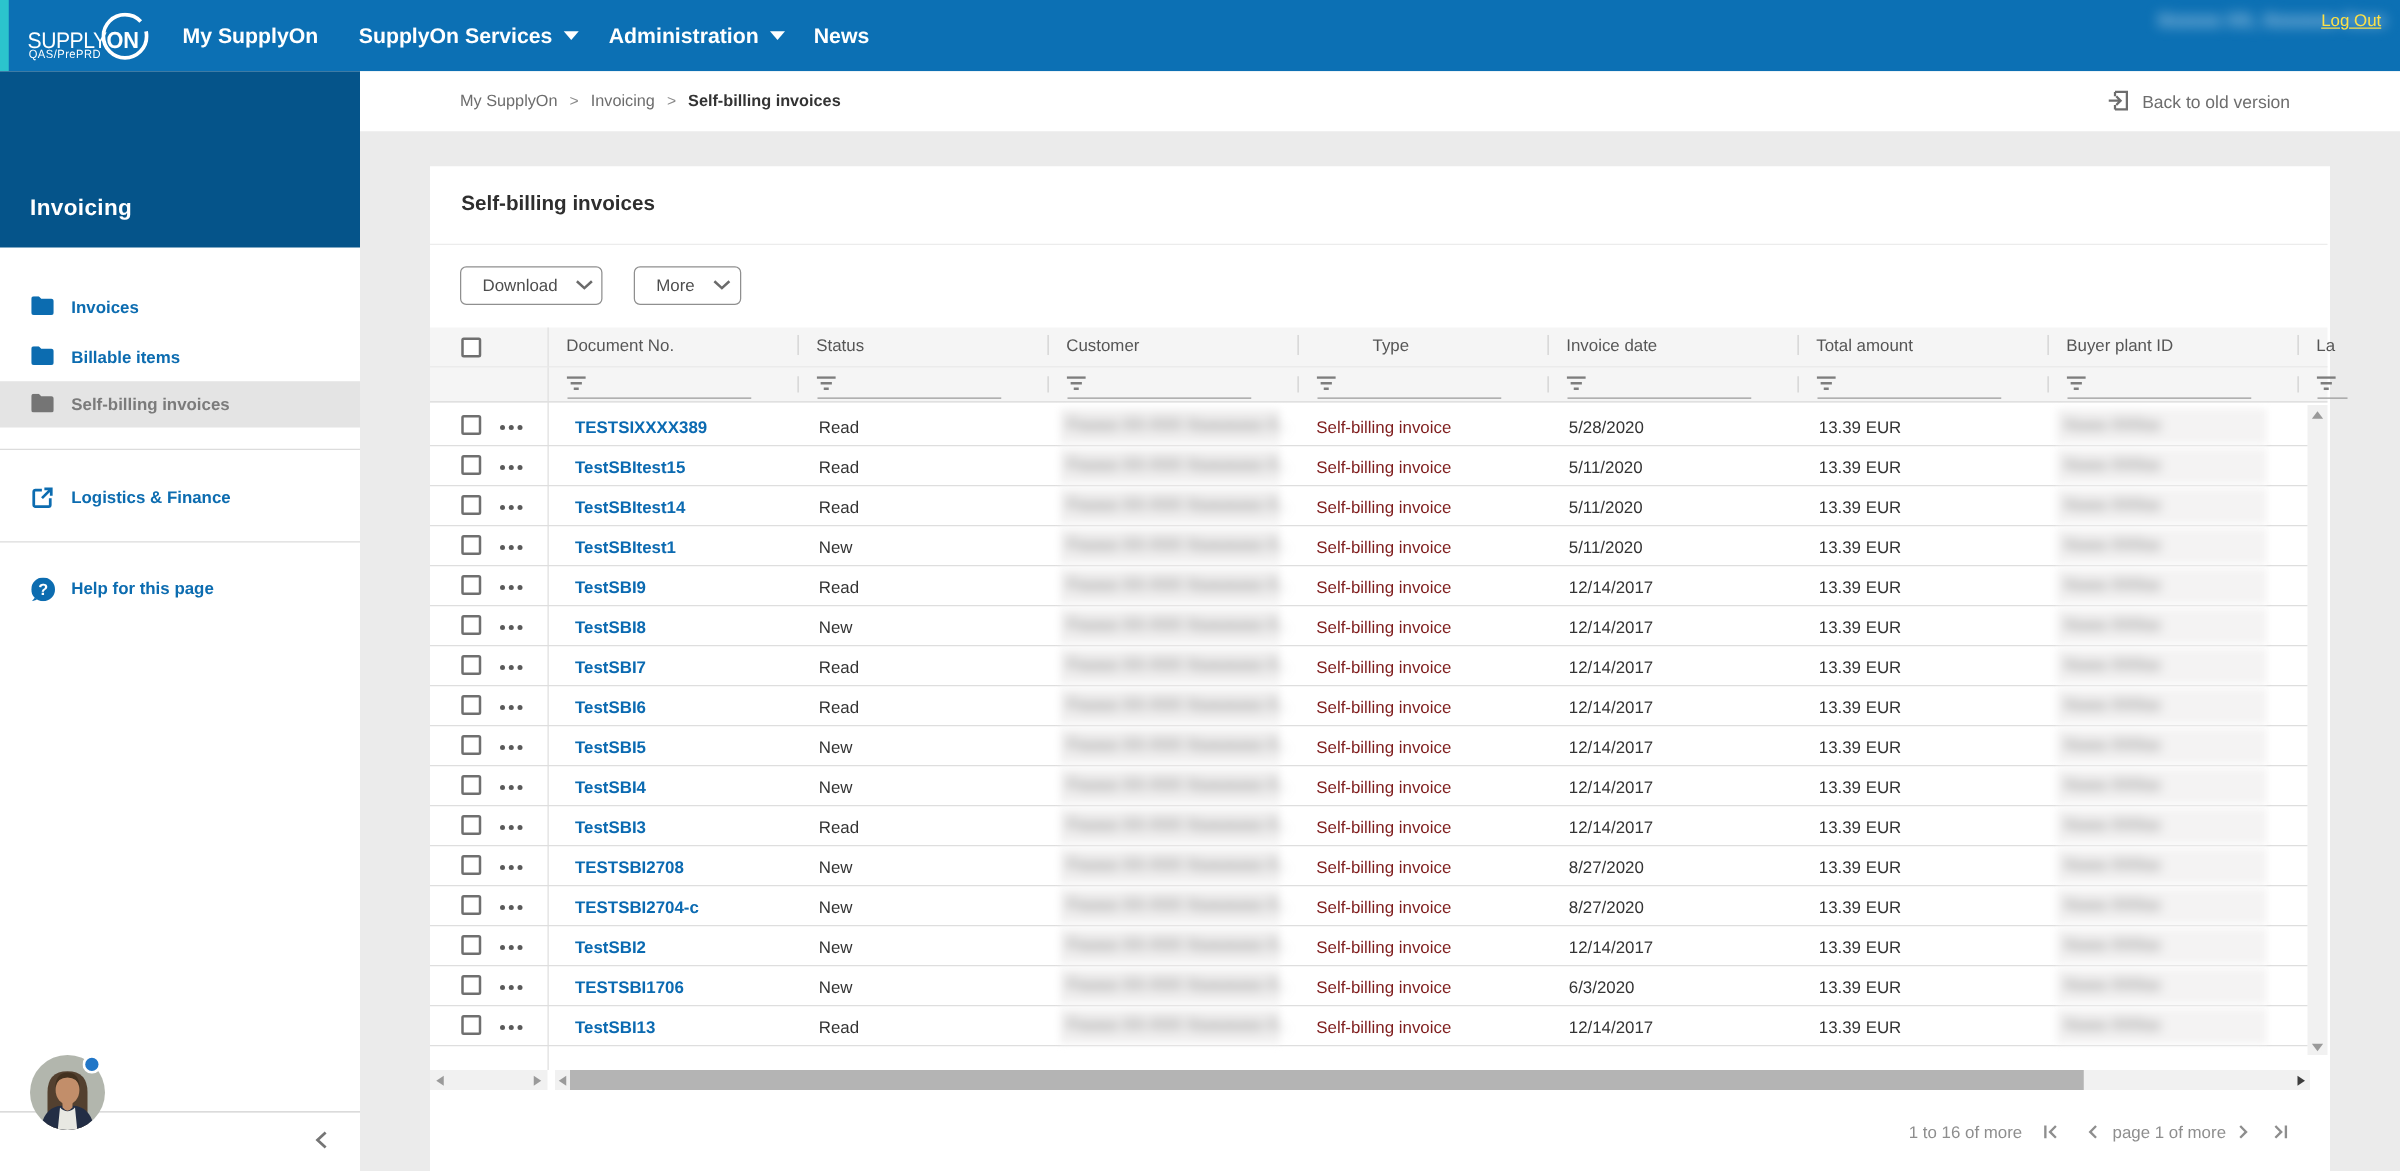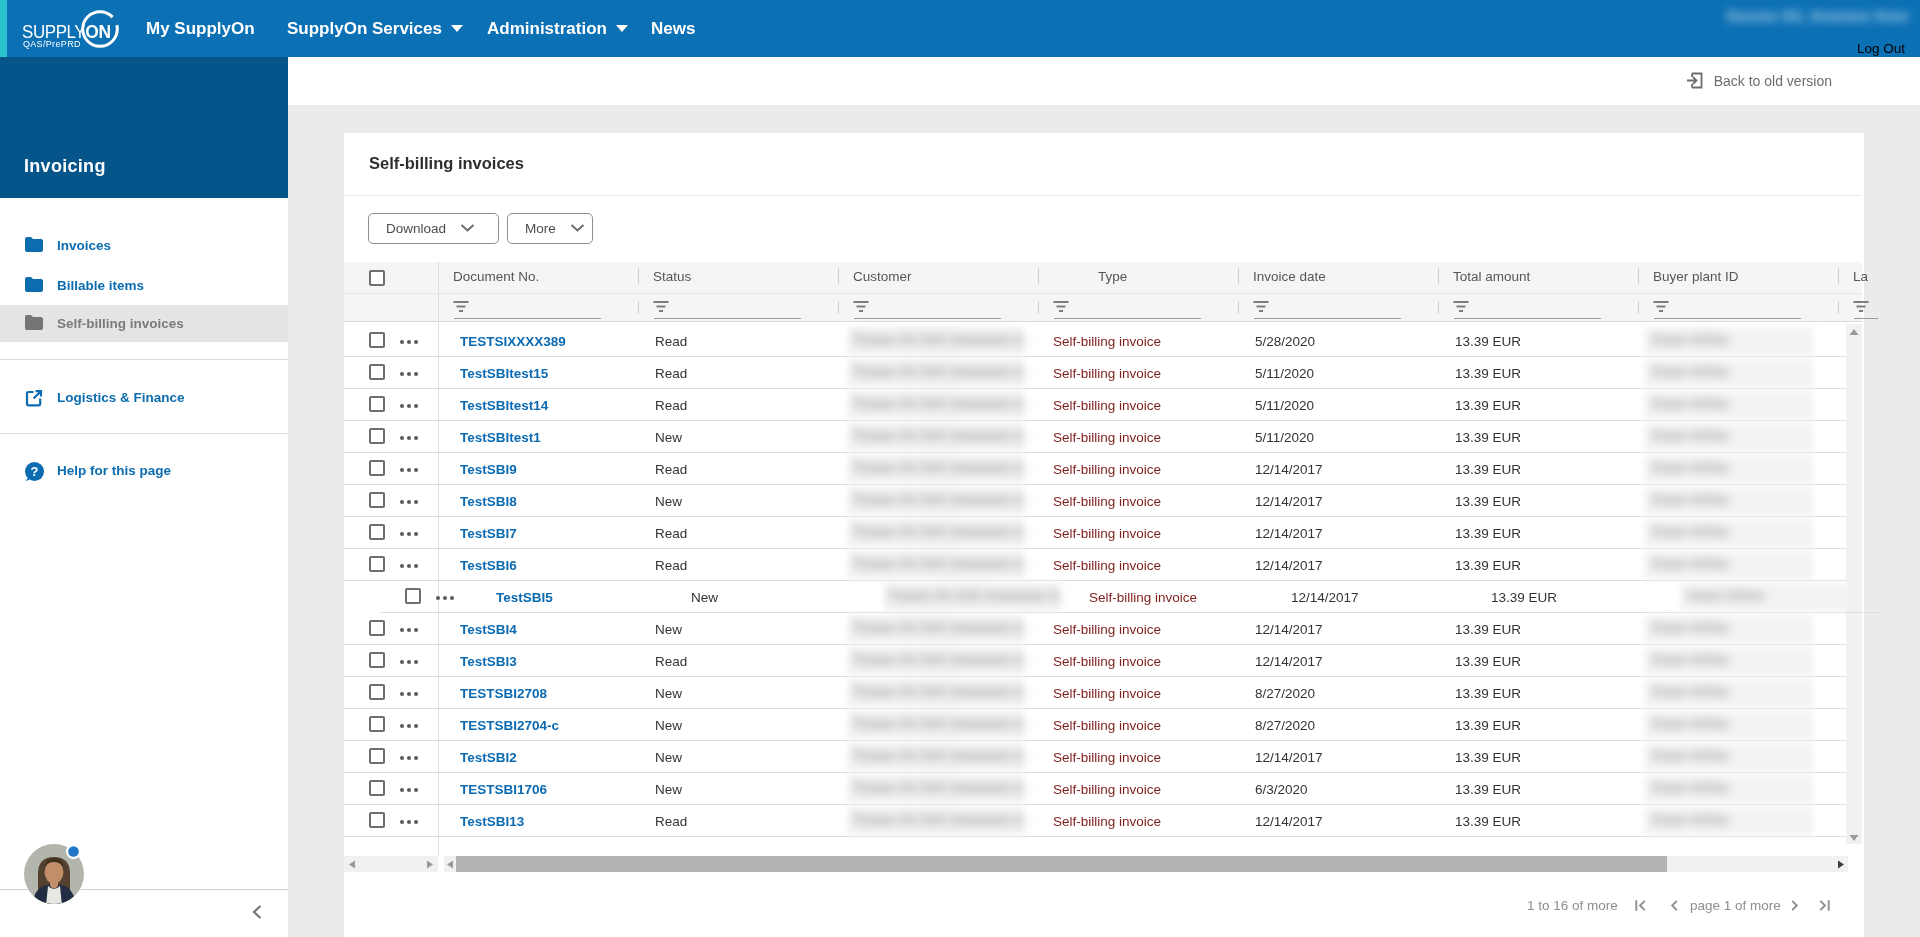--- a/index.html
+++ b/index.html
@@ -9,21 +9,21 @@
 #navbar { position:absolute; left:0; top:0; width:1920px; height:57px; background:#0c70b4; }
 #teal { position:absolute; left:0; top:0; width:7px; height:57px; background:#2bc4cd; }
 #logo { position:absolute; left:22px; top:21px; color:#fff; white-space:nowrap; transform:scaleX(0.94); transform-origin:left; }
 #logo .w1 { font-size:18px; letter-spacing:-0.4px; }
 #logo .w2 { font-size:18.5px; font-weight:bold; letter-spacing:-0.2px; }
 #logo .sub { position:absolute; left:1px; top:17px; font-size:9.5px; letter-spacing:0.4px; }
 #logoring { position:absolute; left:81px; top:10px; }
 .navmenu { position:absolute; top:0; height:57px; line-height:57px; color:#fff; font-size:17px; font-weight:bold; letter-spacing:0px; }
 .caret { display:inline-block; width:0; height:0; border-left:6px solid transparent; border-right:6px solid transparent; border-top:7px solid #fff; margin-left:9px; vertical-align:middle; margin-top:-2px; }
 #username { position:absolute; right:11px; top:8px; color:#c9e0f2; font-size:14px; font-weight:bold; filter:blur(5px); white-space:nowrap; letter-spacing:0.5px; }
-#logout { position:absolute; right:15px; top:41px; color:#000000; font-size:13.5px; }
+#logout { position:absolute; right:15px; top:9px; color:#fde047; font-size:13.5px; text-decoration:underline; }
 
 
 #sidebar { position:absolute; left:0; top:57px; width:288px; height:880px; background:#fff; }
 #sidehead { position:absolute; left:0; top:0; width:288px; height:141px; background:#05548a; color:#fff; }
 #sidehead span { position:absolute; left:24px; top:99px; font-size:18px; font-weight:bold; letter-spacing:0.3px; }
 .sideitem { position:absolute; left:0; width:288px; height:37px; }
 .sideitem .icon { position:absolute; left:25px; top:10px; }
 .sideitem .txt { position:absolute; left:57px; top:11px; font-size:13.5px; font-weight:bold; color:#0c6cb0; }
 .sideitem.sel { background:#e4e4e4; }
 .sideitem.sel .txt { color:#7b7b7b; }
@@ -165,32 +165,33 @@
   <svg style="position:absolute; left:66px; top:787px;" width="15" height="15" viewBox="0 0 15 15">
     <circle cx="7.5" cy="7.5" r="7.5" fill="#fff"></circle>
     <circle cx="7.5" cy="7.5" r="5.3" fill="#2176c7"></circle>
   </svg>
   <svg id="collapse" width="20" height="20" viewBox="0 0 20 20">
     <path d="M12.5 4 L6 10 l6.5 6" fill="none" stroke="#757575" stroke-width="2.2"></path>
   </svg>
 </div>
 
 <div id="crumbbar">
+  <div id="crumbs">My SupplyOn <span class="gt">&gt;</span> Invoicing <span class="gt">&gt;</span> <b>Self-billing invoices</b></div>
   <div id="backold">
     <svg width="17" height="17" viewBox="0 0 17 17">
       <path d="M6 1.5 h9.5 v14 h-9.5 M6 5 v-3.5 M6 12 v3.5" fill="none" stroke="#6d6d6d" stroke-width="1.8"></path>
       <path d="M1 8.5 h9 M7 5 l3.5 3.5 l-3.5 3.5" fill="none" stroke="#6d6d6d" stroke-width="1.8"></path>
     </svg><span>Back to old version</span>
   </div>
 </div>
 
 <div id="card">
   <div id="cardtitle">Self-billing invoices</div>
   <div id="headsep"></div>
-  <div class="btn" style="left:24px; width:131px; padding-left:17px;">Download<svg class="chev" width="15" height="8" viewBox="0 0 15 8">
+  <div class="btn" style="left:24px; width:114px; padding-left:17px;">Download<svg class="chev" width="15" height="8" viewBox="0 0 15 8">
         <path d="M1.5 1 l6 5.5 l6-5.5" fill="none" stroke="#6b6b6b" stroke-width="2"></path>
       </svg></div>
   <div class="btn" style="left:163px; width:86px; padding-left:17px;">More<svg class="chev" width="15" height="8" viewBox="0 0 15 8">
         <path d="M1.5 1 l6 5.5 l6-5.5" fill="none" stroke="#6b6b6b" stroke-width="2"></path>
       </svg></div>
 
   <div id="thead">
     <div class="cb" style="left:25px; top:8px;"></div>
   </div>
   <div id="tfilter"></div>
@@ -440,21 +441,21 @@
     <span class="blur1">
         <i>Fxxxxx XX-XXX Xxxxxxxxx X..</i>
       </span>
     <span class="c4">Self-billing invoice</span>
     <span class="c5">12/14/2017</span>
     <span class="c6">13.39 EUR</span>
     <span class="blur2">
         <i>Xxxxx XXXxx</i>
       </span>
   </div>
-    <div class="row" style="top:448px;margin-left:36px;">
+    <div class="row" style="top:448px;">
     <div class="cb"></div>
     <div class="dots">
         <i style="left:0;"></i>
         <i style="left:7px;"></i>
         <i style="left:14px;"></i>
       </div>
     <span class="doc">TestSBI5</span>
     <span class="c2">New</span>
     <span class="blur1">
         <i>Fxxxxx XX-XXX Xxxxxxxxx X..</i>

